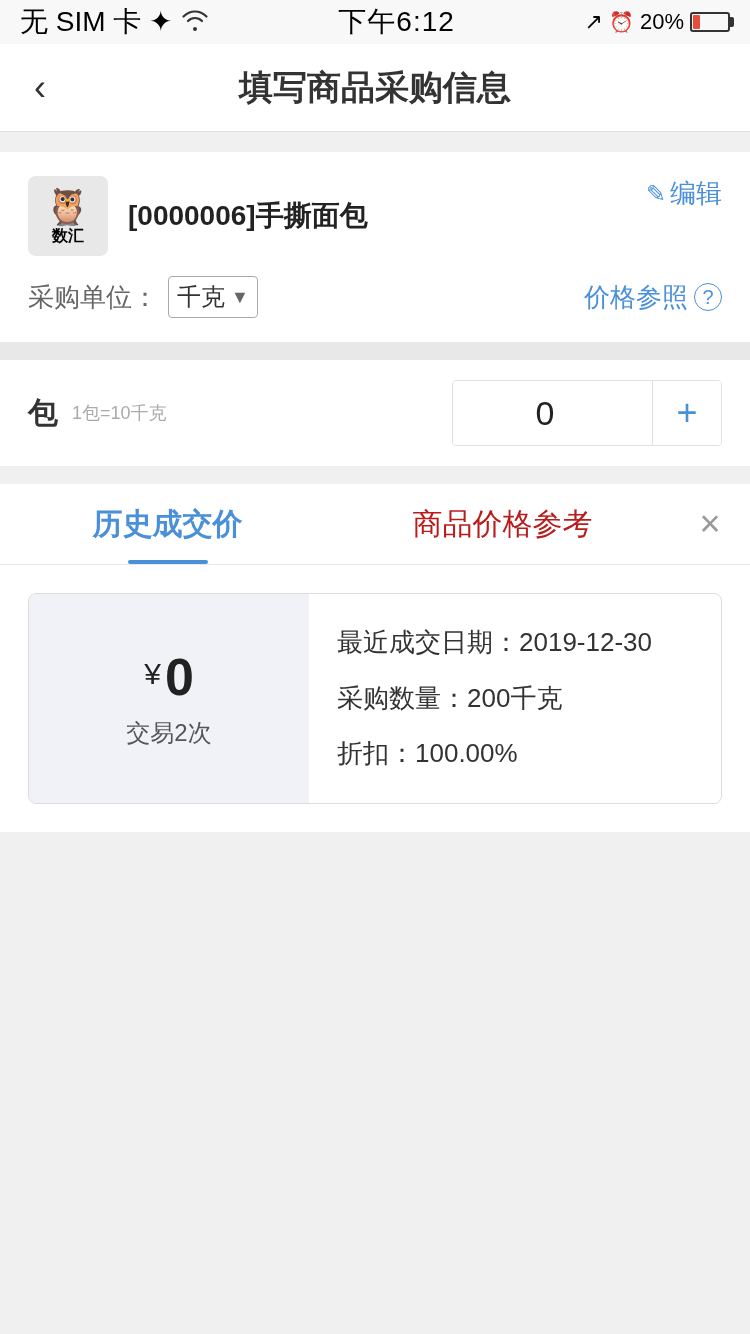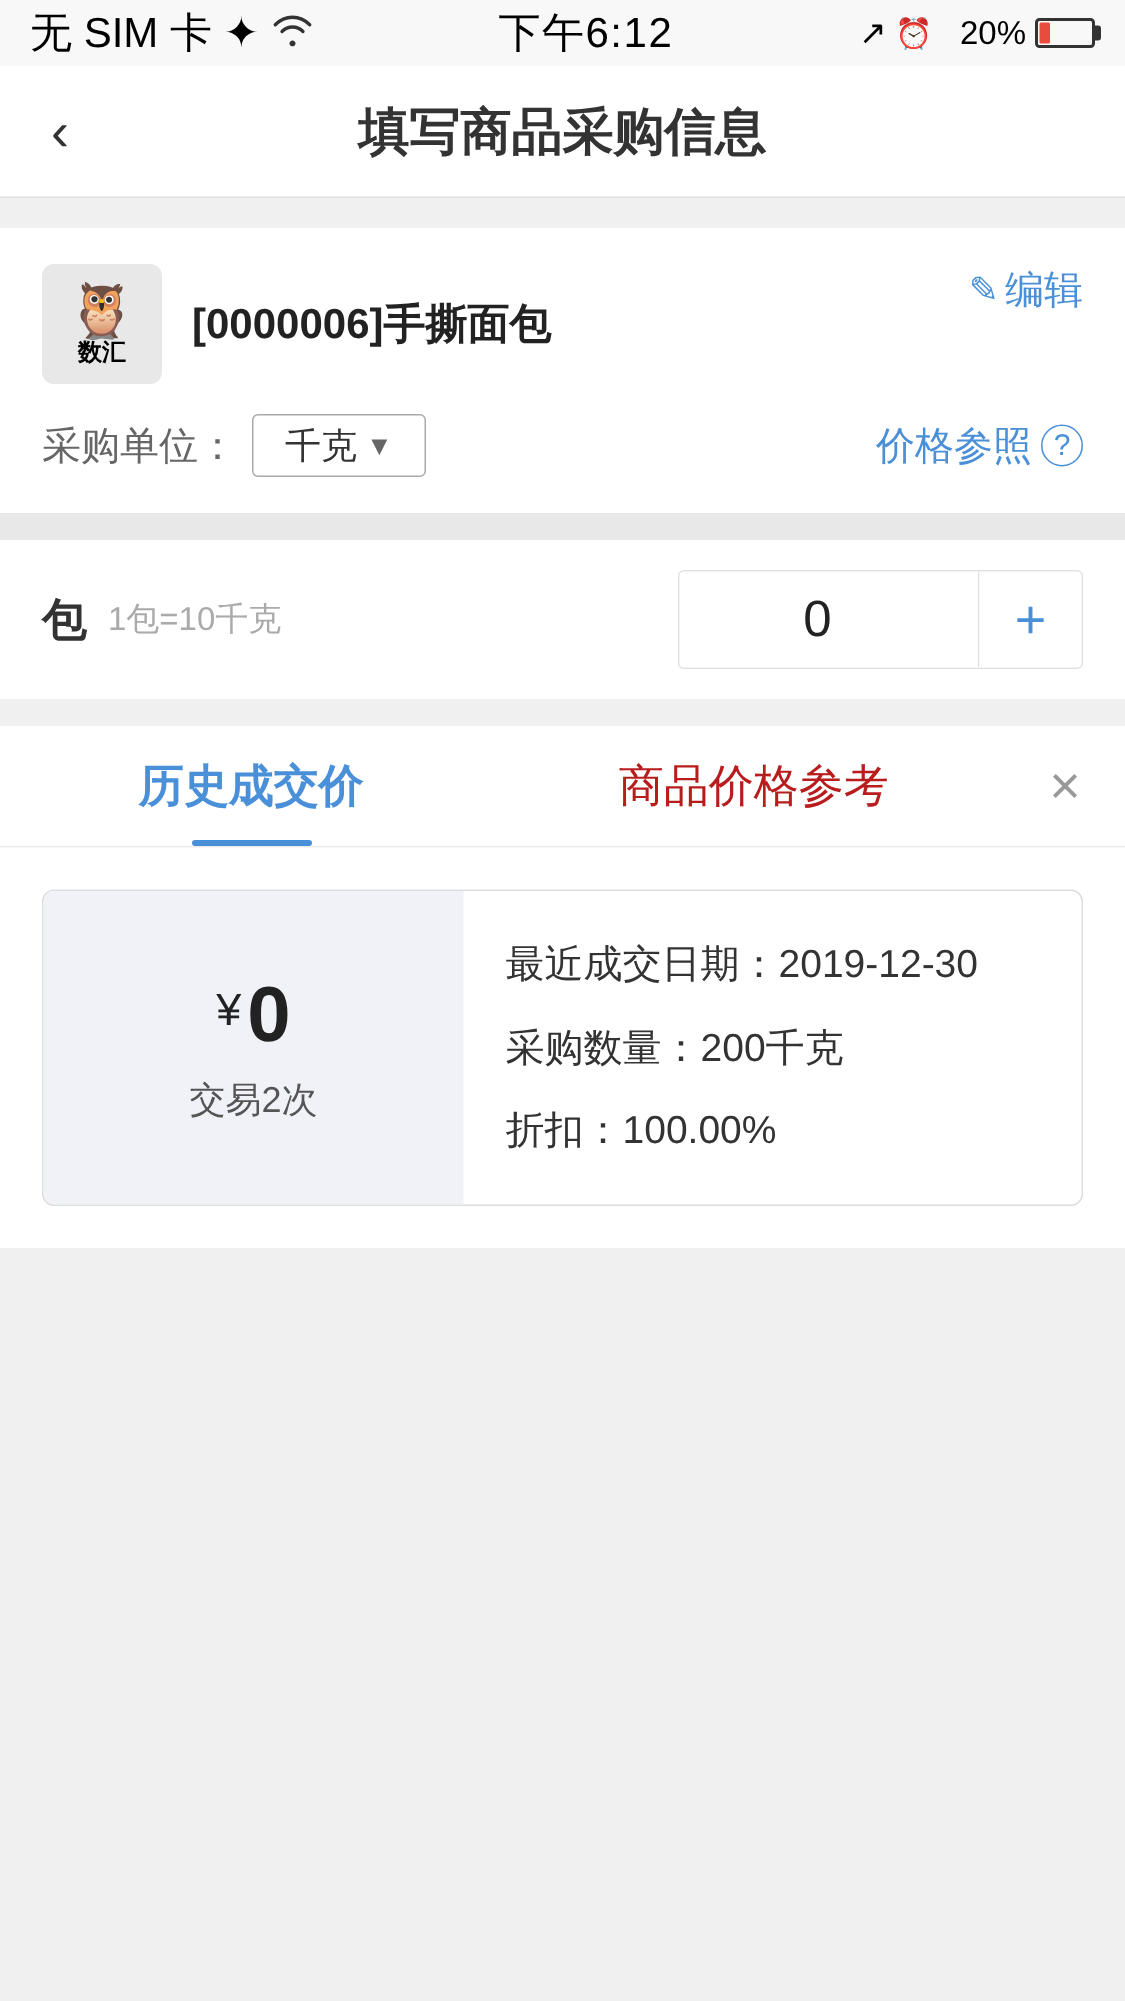--- a/index.html
+++ b/index.html
@@ -159,21 +159,21 @@
     .unit-label {
       font-size: 26px;
       color: #666;
       display: flex;
       align-items: center;
       gap: 10px;
     }
     .unit-select {
       border: 1px solid #aaa;
       border-radius: 4px;
-      padding: 4px 21px;
+      padding: 4px 8px;
       font-size: 24px;
       color: #333;
       background: #fff;
       display: flex;
       align-items: center;
       gap: 6px;
     }
     .unit-select-arrow {
       font-size: 18px;
       color: #666;
@@ -215,21 +215,21 @@
       display: flex;
       align-items: center;
       gap: 14px;
     }
     .qty-unit-badge {
       font-size: 30px;
       font-weight: 600;
       color: #333;
     }
     .qty-equiv {
-      font-size: 22px;
+      font-size: 18px;
       color: #aaa;
     }
     .qty-input-group {
       display: flex;
       align-items: center;
       border: 1px solid #e0e0e0;
       border-radius: 4px;
       overflow: hidden;
     }
     .qty-input {
@@ -372,21 +372,21 @@
         <path d="M14 18c1.1 0 2 .9 2 2s-.9 2-2 2-2-.9-2-2 .9-2 2-2z" fill="#333"></path>
         <path d="M7 12c1.9-1.9 4.4-3 7-3s5.1 1.1 7 3" stroke="#333" stroke-width="2.2" fill="none" stroke-linecap="round"></path>
         <path d="M2.5 7.5C5.6 4.4 9.6 2.5 14 2.5s8.4 1.9 11.5 5" stroke="#333" stroke-width="2.2" fill="none" stroke-linecap="round"></path>
       </svg>
     </span>
   </div>
   <div class="status-center">下午6:12</div>
   <div class="status-right">
     <span style="font-size:22px;">↗</span>
     <span style="font-size:20px;">⏰</span>
-    <span style="font-size:22px;margin-left:12px;">20%</span>
+    <span style="font-size:22px;">20%</span>
     <div class="battery-body">
       <div class="battery-fill"></div>
     </div>
   </div>
 </div>
 
 <div class="nav-bar">
   <div class="nav-back">‹</div>
   <div class="nav-title">填写商品采购信息</div>
 </div>

